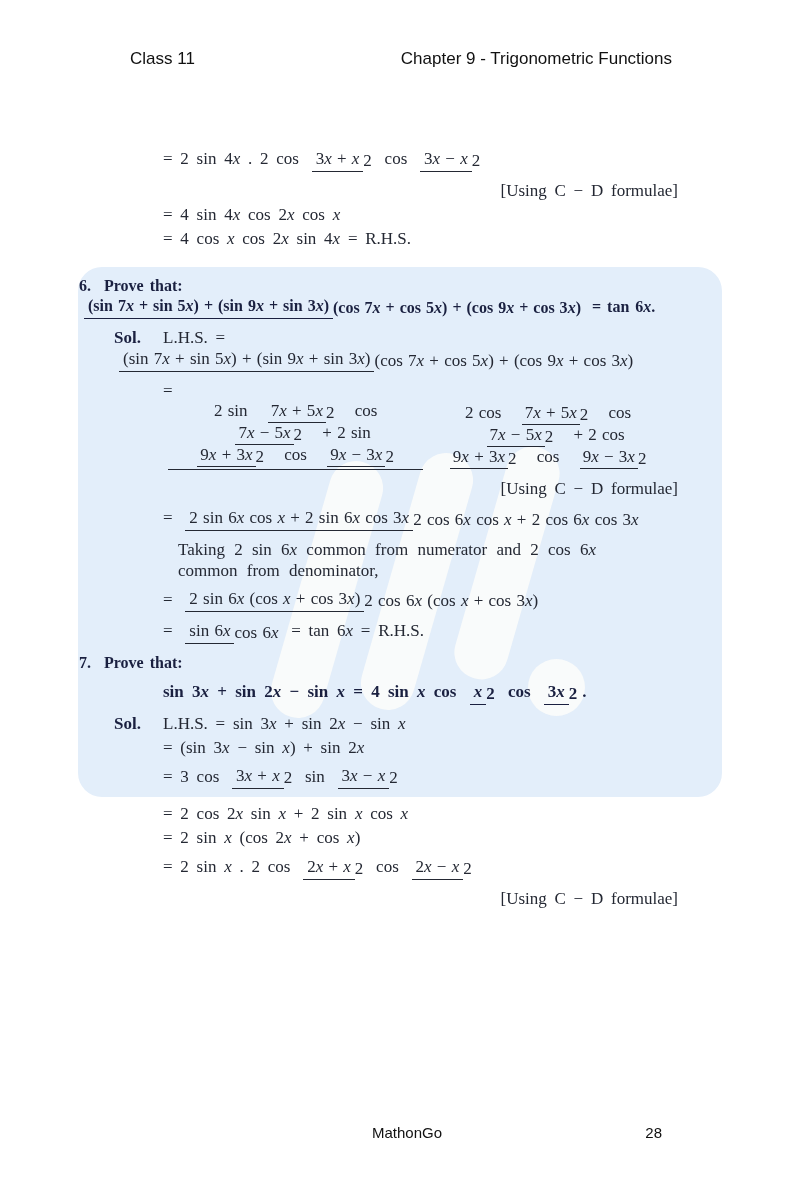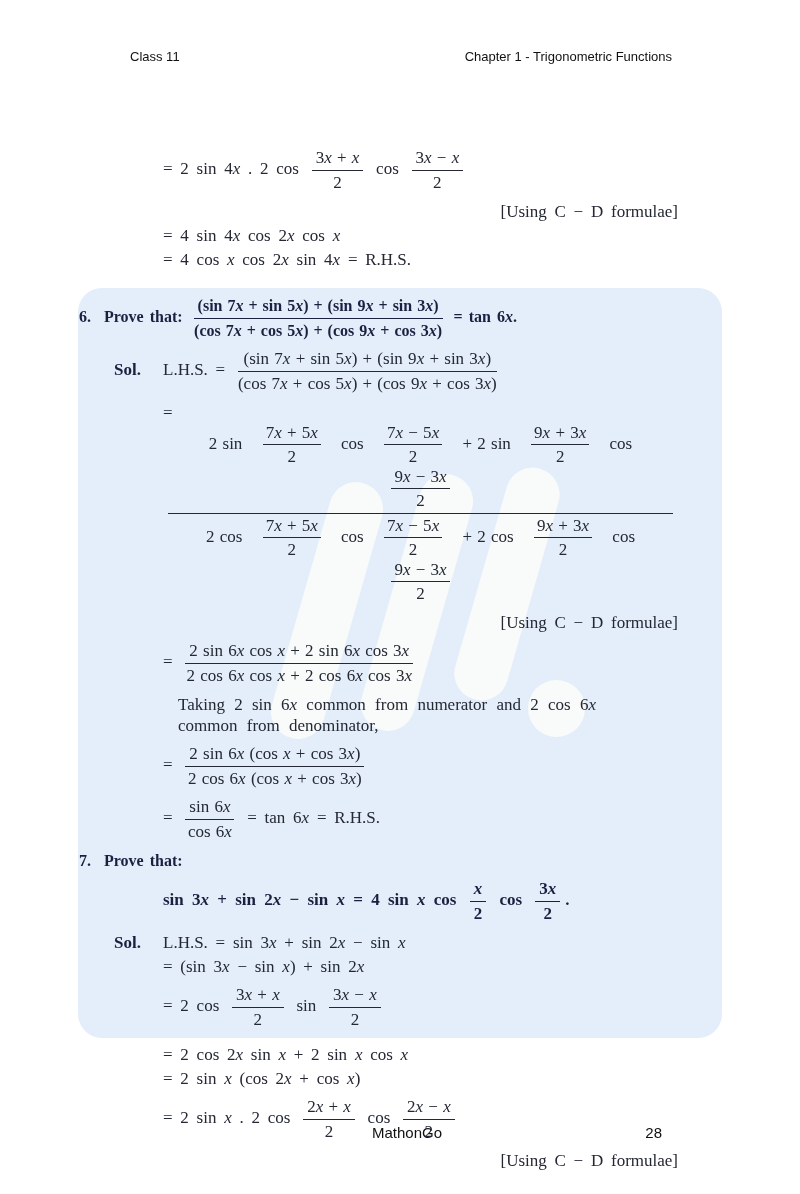--- a/index.html
+++ b/index.html
@@ -1,40 +1,40 @@
 <!DOCTYPE html>
 <html><head>
 <meta charset="utf-8">
 <style>
   html,body { margin:0; padding:0; background:#ffffff; }
   .page { position:relative; width:800px; height:1194px; background:#ffffff; overflow:hidden;
           font-family:"Liberation Serif", serif; color:#242833; }
 
   .header { position:absolute; top:49px; left:130px; right:128px; display:flex;
             justify-content:space-between; font-family:"Liberation Sans", sans-serif;
-            font-size:13px; color:#111111; }
+            font-size:17px; color:#111111; }
 
   .content { position:absolute; top:140px; left:0; right:0; }
 
   
   .mline { position:relative; z-index:1; font-size:17px; line-height:21px;
            margin:3px 122px 3px 163px; word-spacing:3.5px; }
   .mline.tall { margin-top:8px; margin-bottom:8px; }
   .k-note { text-align:right; margin-left:0; }
   .k-q    { margin-left:79px; font-weight:bold; color:#1a2040; font-size:16px; word-spacing:2px; }
   .k-sol  { margin-left:114px; }
   .k-text { margin-left:178px; width:520px; word-spacing:5px; }
   .k-stmt { font-weight:bold; color:#1a2040; word-spacing:4px; }
   .lab { display:inline-block; font-weight:bold; color:#1a2040; }
   .k-q  > .lab { width:25px; }
   .k-sol > .lab { width:49px; }
   i { font-style:italic; }
 
   
-  .fr { display:inline-flex; flex-direction:column; vertical-align:middle;
+  .fr { display:inline-flex; vertical-align:middle;
         text-align:center; margin:0 5px; word-spacing:1px; line-height:20px; }
   .fr .fn { padding:0 4px 2px; border-bottom:1.5px solid currentColor; }
   .fr .fd { padding-top:2px; }
   .fr .fr { margin:0 15px; }
   .fr .fr .fn { padding:0 3px 1px; }
 
   
   .box-wrap { position:relative; margin-top:26px; margin-bottom:14px; }
   .hl-bg { position:absolute; left:78px; right:78px; top:-8px; bottom:-8px;
            border-radius:24px; overflow:hidden; z-index:0; }
@@ -51,21 +51,21 @@
   .f-brand { position:absolute; left:12px; right:0; text-align:center; }
   .f-page  { position:absolute; right:10px; top:0; }
 </style>
 </head>
 <body>
 
 <div class="page">
 
   <div class="header">
     <span>Class 11</span>
-    <span>Chapter 1 - Trigonometric Functions</span>
+    <span>Chapter 9 - Trigonometric Functions</span>
   </div>
 
   <div class="content">
     <div>
         <div class="mline k-eq tall"><span>= 2 sin 4<i>x</i> . 2 cos </span><span class="fr">
             <span class="fn"><span>3<i>x</i> + <i>x</i></span></span>
             <span class="fd"><span>2</span></span>
           </span><span> cos </span><span class="fr">
             <span class="fn"><span>3<i>x</i> − <i>x</i></span></span>
             <span class="fd"><span>2</span></span>
@@ -136,21 +136,21 @@
           <div class="mline k-q"><span class="lab">7.</span><span>Prove that:</span></div>
           <div class="mline k-stmt tall"><span>sin 3<i>x</i> + sin 2<i>x</i> − sin <i>x</i> = 4 sin <i>x</i> cos </span><span class="fr">
               <span class="fn"><span><i>x</i></span></span>
               <span class="fd"><span>2</span></span>
             </span><span> cos </span><span class="fr">
               <span class="fn"><span>3<i>x</i></span></span>
               <span class="fd"><span>2</span></span>
             </span><span>.</span></div>
           <div class="mline k-sol"><span class="lab">Sol.</span><span>L.H.S. = sin 3<i>x</i> + sin 2<i>x</i> − sin <i>x</i></span></div>
           <div class="mline k-eq"><span>= (sin 3<i>x</i> − sin <i>x</i>) + sin 2<i>x</i></span></div>
-          <div class="mline k-eq tall"><span>= 2 cos </span><span class="fr">
+          <div class="mline k-eq tall"><span>= 3 cos </span><span class="fr">
               <span class="fn"><span>3<i>x</i> + <i>x</i></span></span>
               <span class="fd"><span>2</span></span>
             </span><span> sin </span><span class="fr">
               <span class="fn"><span>3<i>x</i> − <i>x</i></span></span>
               <span class="fd"><span>2</span></span>
             </span></div>
         </div>
     </div>
 
     <div>

